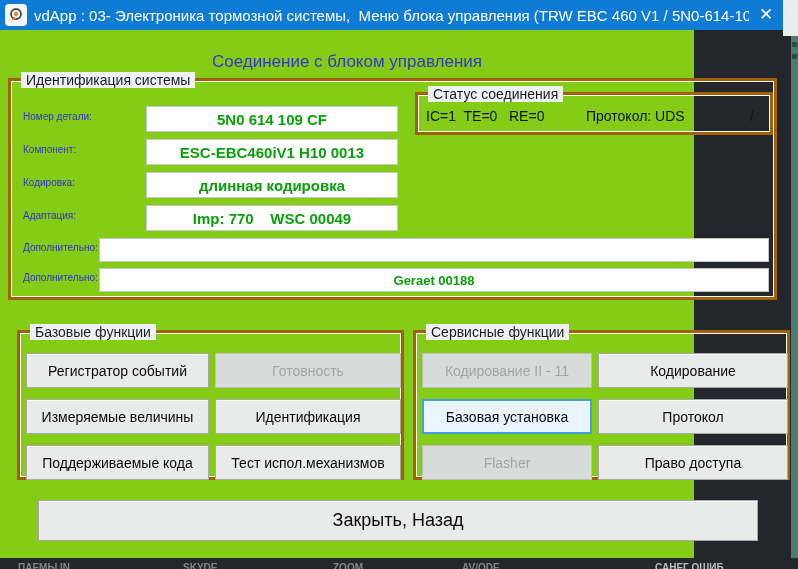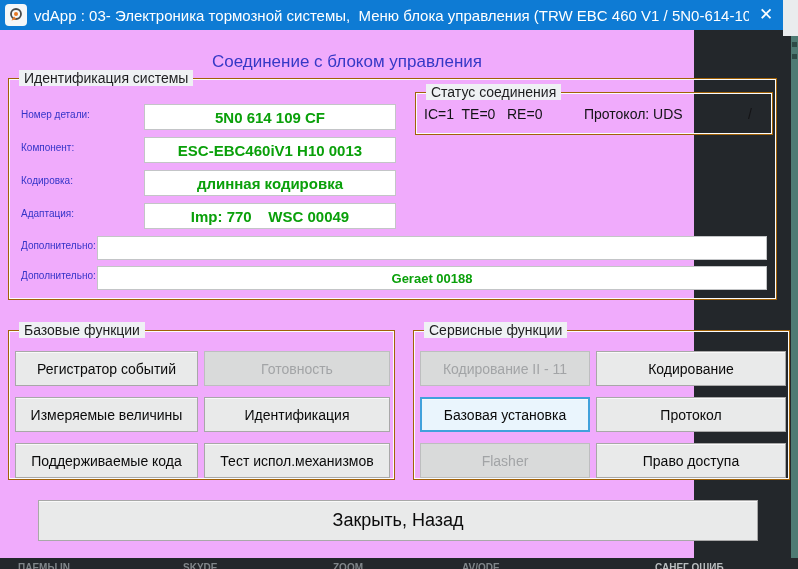--- a/index.html
+++ b/index.html
@@ -12,32 +12,32 @@
               display:flex; align-items:center; }
   .app-icon { width:22px; height:22px; margin-left:5px; background:#f6f7f8; border-radius:4px;
               display:flex; align-items:center; justify-content:center; flex:0 0 auto; }
   .title-text { color:#ffffff; font-size:15px; margin-left:7px; white-space:pre; overflow:hidden;
                 flex:1 1 auto; }
   .close-x { width:34px; height:30px; color:#ffffff; font-size:17px; line-height:30px; text-align:center;
              margin-right:0px; flex:0 0 auto; font-weight:400; }
   .corner-patch { position:absolute; left:783px; top:0; width:15px; height:36px; background:#eaecee; }
 
   
-  .window-body { position:absolute; left:0; top:30px; width:694px; height:528px; background:#f0abfc; }
+  .window-body { position:absolute; left:0; top:30px; width:694px; height:528px; background:#84cc16; }
   .heading { position:absolute; left:0; top:22px; width:100%; text-align:center;
              color:#3538c6; font-size:17px; }
 
   
-  .groupbox { position:absolute; border:1px solid #a16207; box-shadow:0 0 0 1px #fbfcfd inset;text-decoration:underline; }
+  .groupbox { position:absolute; border:3px solid #a16207; box-shadow:0 0 0 1px #fbfcfd inset;text-decoration:underline; }
   .groupbox > .legend { position:absolute; top:-9px; left:10px; background:#eff1f4; padding:0 5px;
                         font-size:14px; color:#1d1d1f; white-space:nowrap; }
 
   .gb-ident   { left:8px;  top:48px;  width:769px; height:222px; }
   .gb-status  { left:415px; top:62px; width:358px; height:43px;padding-left:8px; }
-  .gb-basic   { left:8px;   top:300px; width:387px; height:150px; }
+  .gb-basic   { left:17px;   top:300px; width:387px; height:150px; }
   .gb-service { left:413px; top:300px; width:377px; height:150px; }
 
   .fld-label { position:absolute; left:12px; font-size:10px; color:#3434c8; white-space:nowrap; }
   .fld-value { position:absolute; background:#ffffff; border:1px solid #c3c5c7;
                display:flex; align-items:center; justify-content:center;
                color:#0aa00a; font-weight:bold; white-space:pre; }
   .fld-green { left:135px; width:252px; height:26px; font-size:15px; }
   .fld-wide  { left:88px;  width:670px; height:24px; font-size:13px; }
 
   .status-line { position:absolute; top:13px; left:0; width:100%; font-size:14px; color:#131315; }

